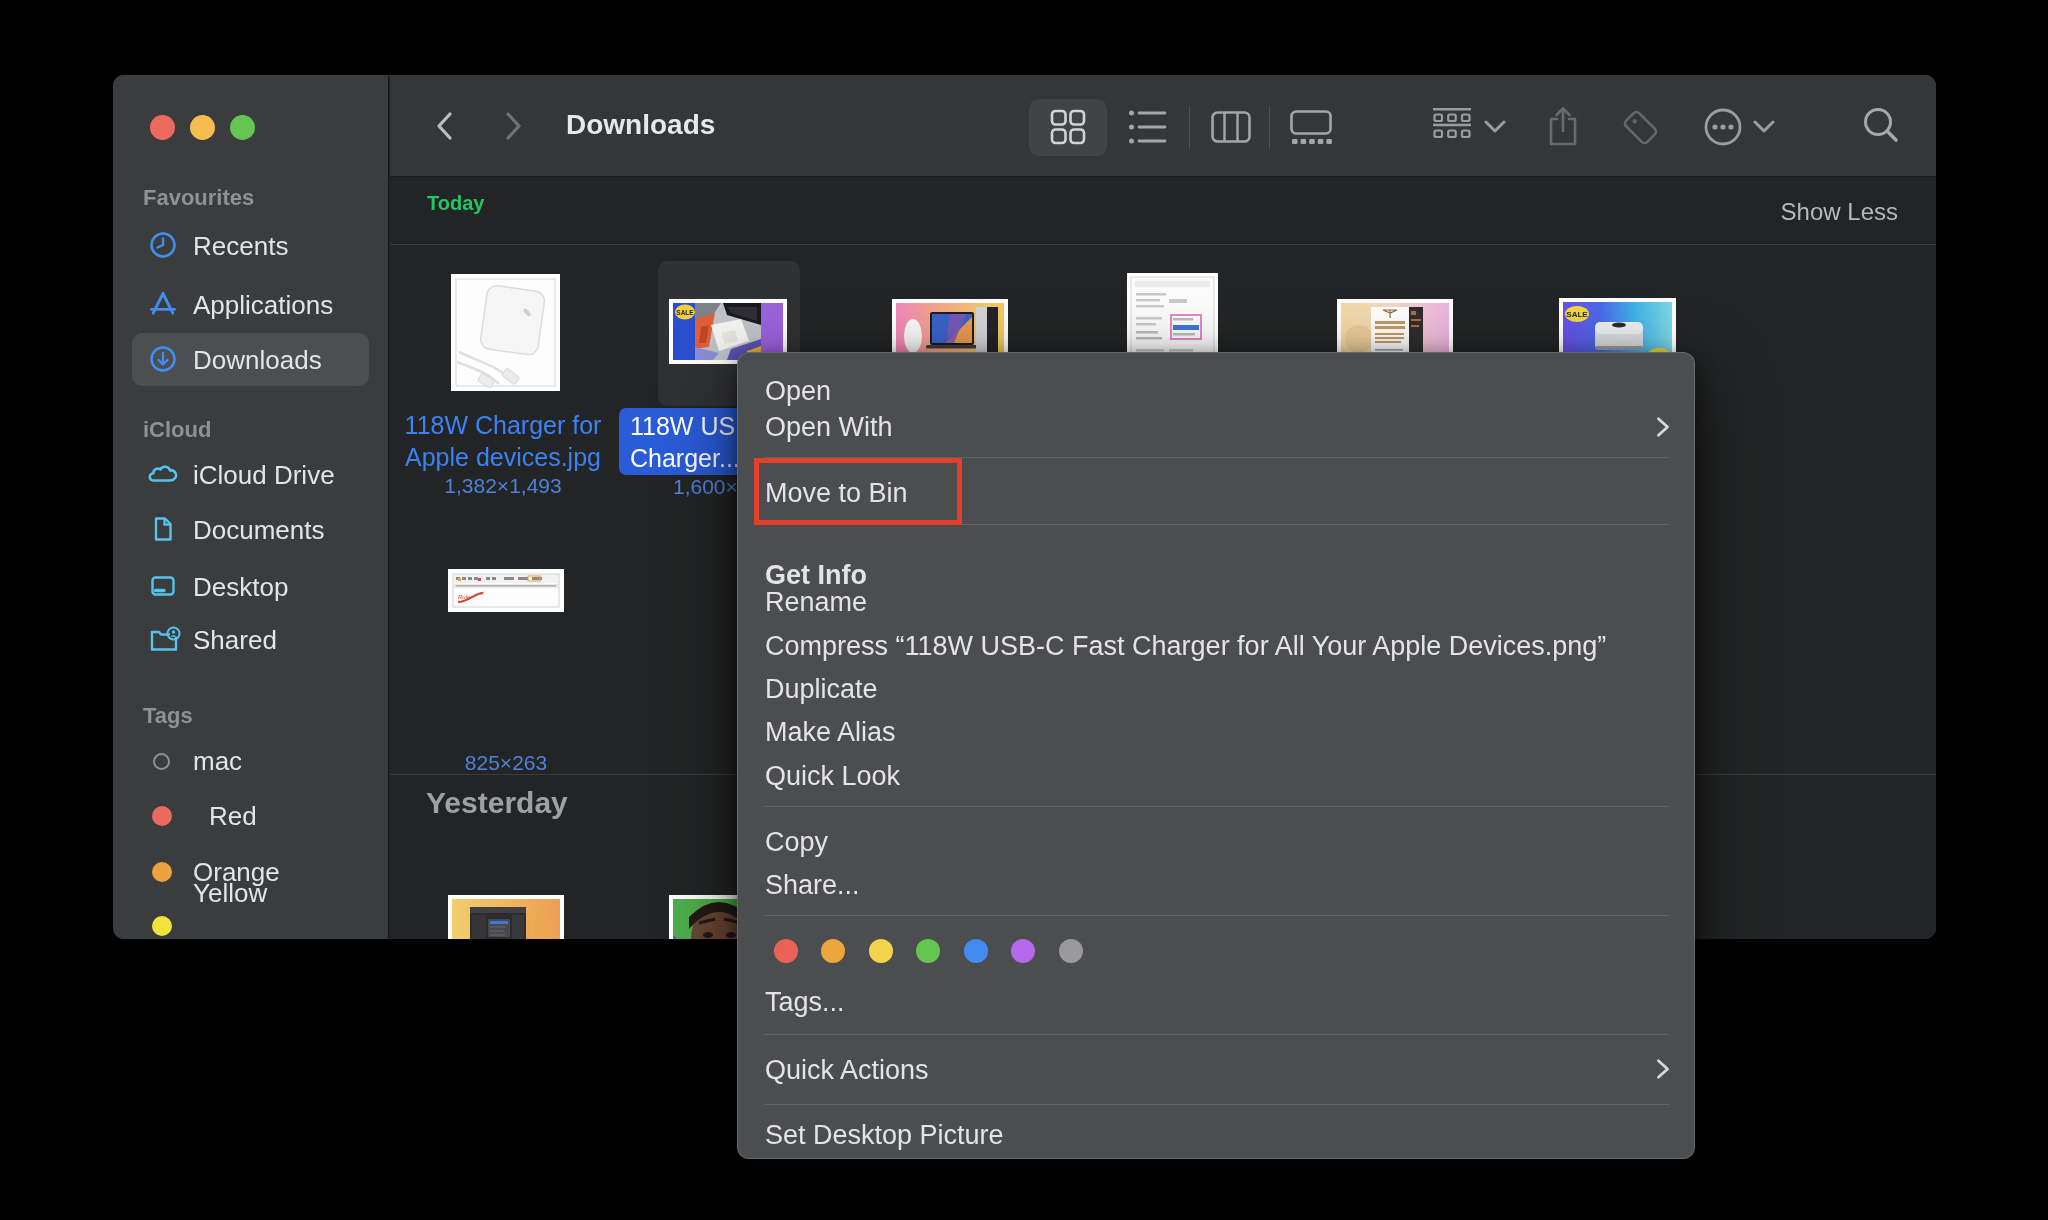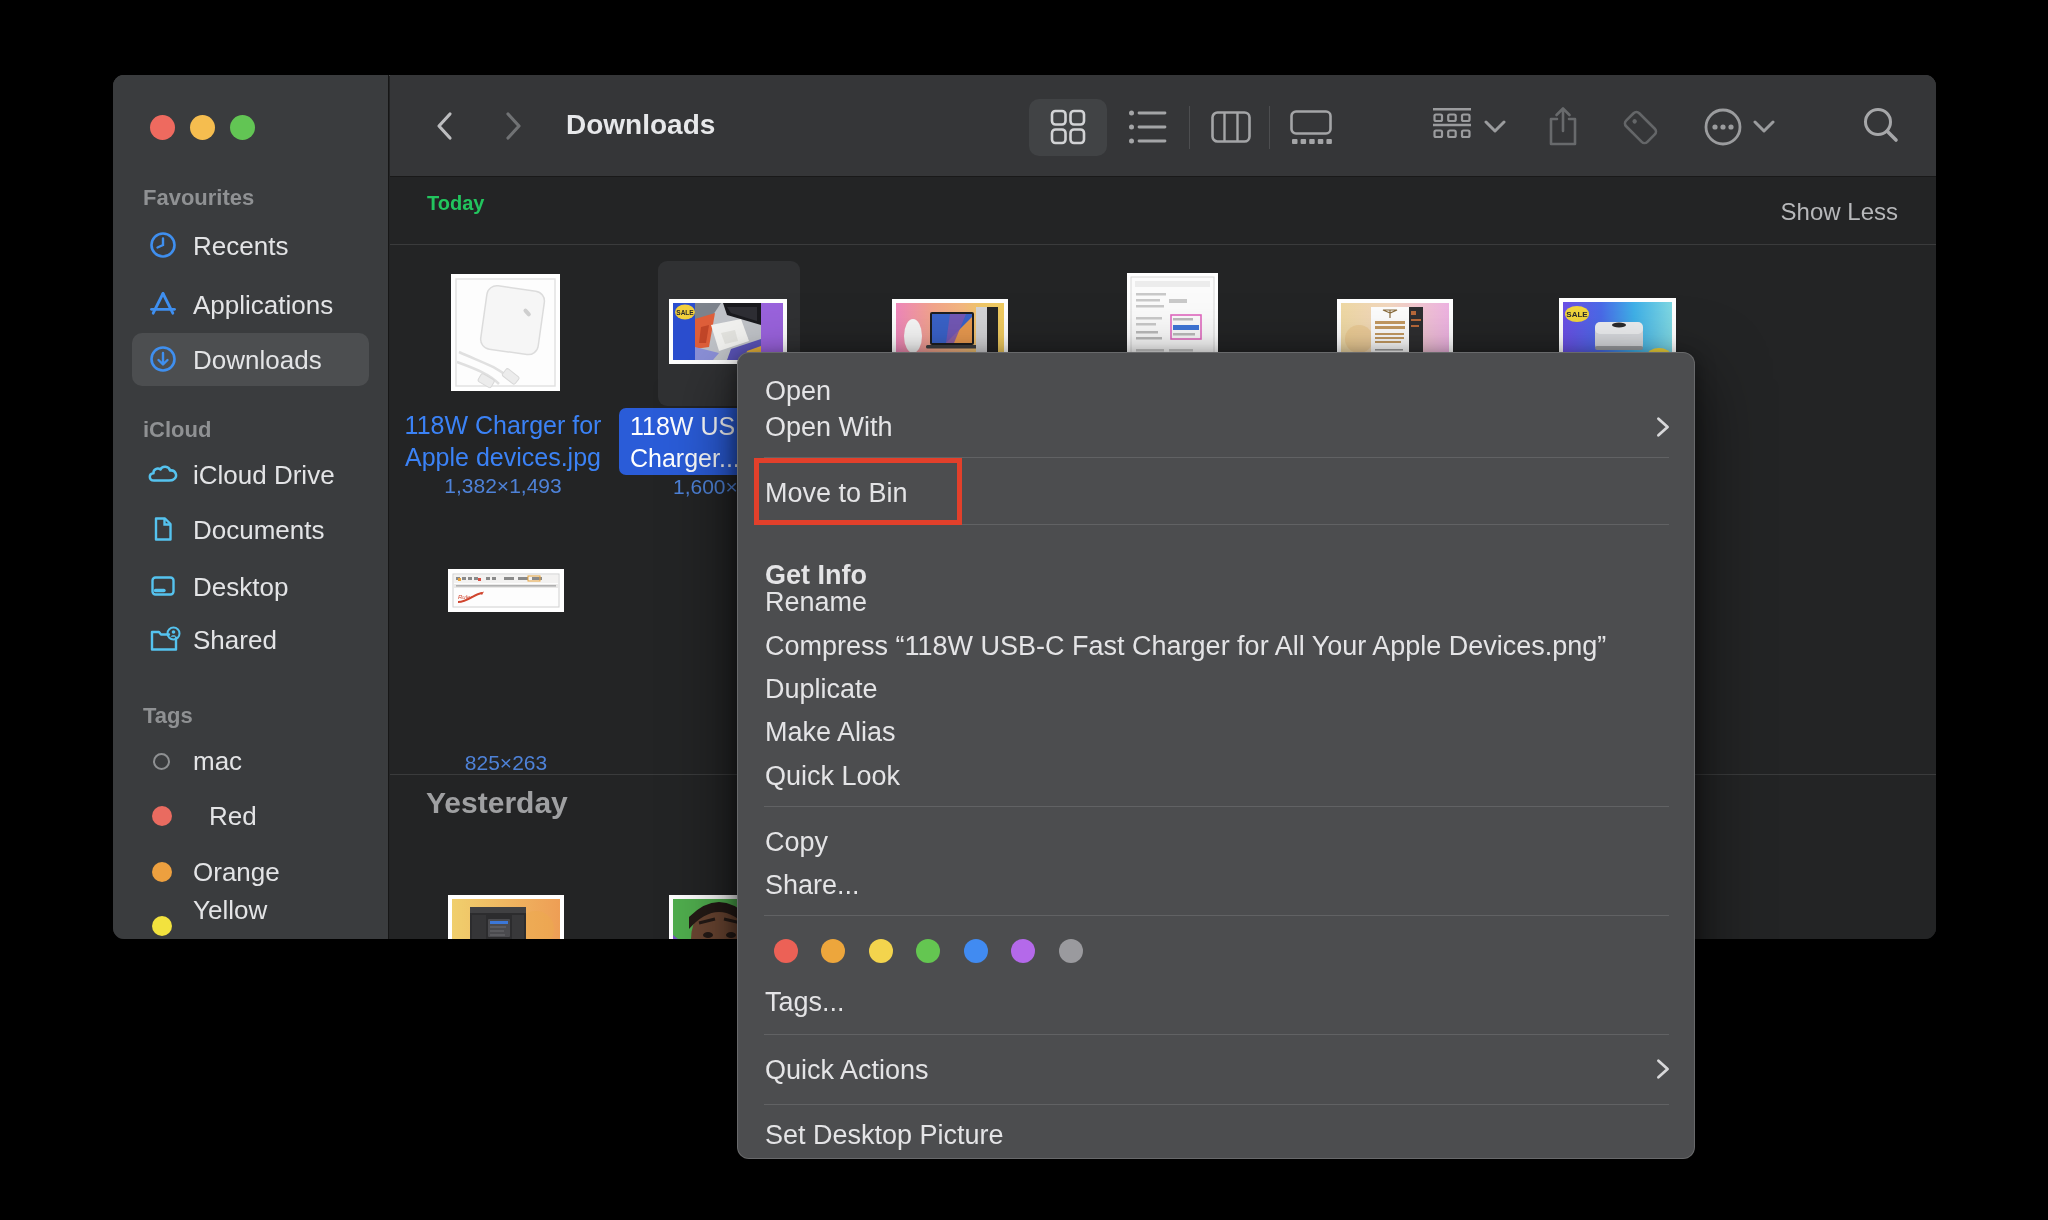--- a/index.html
+++ b/index.html
@@ -98,21 +98,21 @@
     <div style="position:absolute; left:40px; top:678px; width:17px; height:17px; border-radius:50%; border:2px solid #8e9092;"></div>
     <div class="sideitem" style="top:671px;">mac</div>
 
     <div style="position:absolute; left:39px; top:731px; width:20px; height:20px; border-radius:50%; background:#e96b60;"></div>
     <div class="sideitem" style="top:726px;margin-left:16px;">Red</div>
 
     <div style="position:absolute; left:39px; top:787px; width:20px; height:20px; border-radius:50%; background:#eda03f;"></div>
     <div class="sideitem" style="top:782px;">Orange</div>
 
     <div style="position:absolute; left:39px; top:841px; width:20px; height:20px; border-radius:50%; background:#f2e23e;"></div>
-    <div class="sideitem" style="top:803px;margin-top:17px;">Yellow</div>
+    <div class="sideitem" style="top:803px;">Yellow</div>
   </div>
 
   <div id="toolbar">
     <svg class="abs" style="left:43px; top:35px;" width="22" height="32" viewBox="0 0 22 32">
       <path d="M17 4 L6 16 L17 28" fill="none" stroke="#bcbdbf" stroke-width="3.2" stroke-linecap="round" stroke-linejoin="round"></path>
     </svg>
     <svg class="abs" style="left:113px; top:35px;" width="22" height="32" viewBox="0 0 22 32">
       <path d="M5 4 L16 16 L5 28" fill="none" stroke="#707274" stroke-width="3.2" stroke-linecap="round" stroke-linejoin="round"></path>
     </svg>
     <div class="abs" style="left:176px; top:34px; font-size:28px; font-weight:bold; color:#e7e8ea;">Downloads</div>

